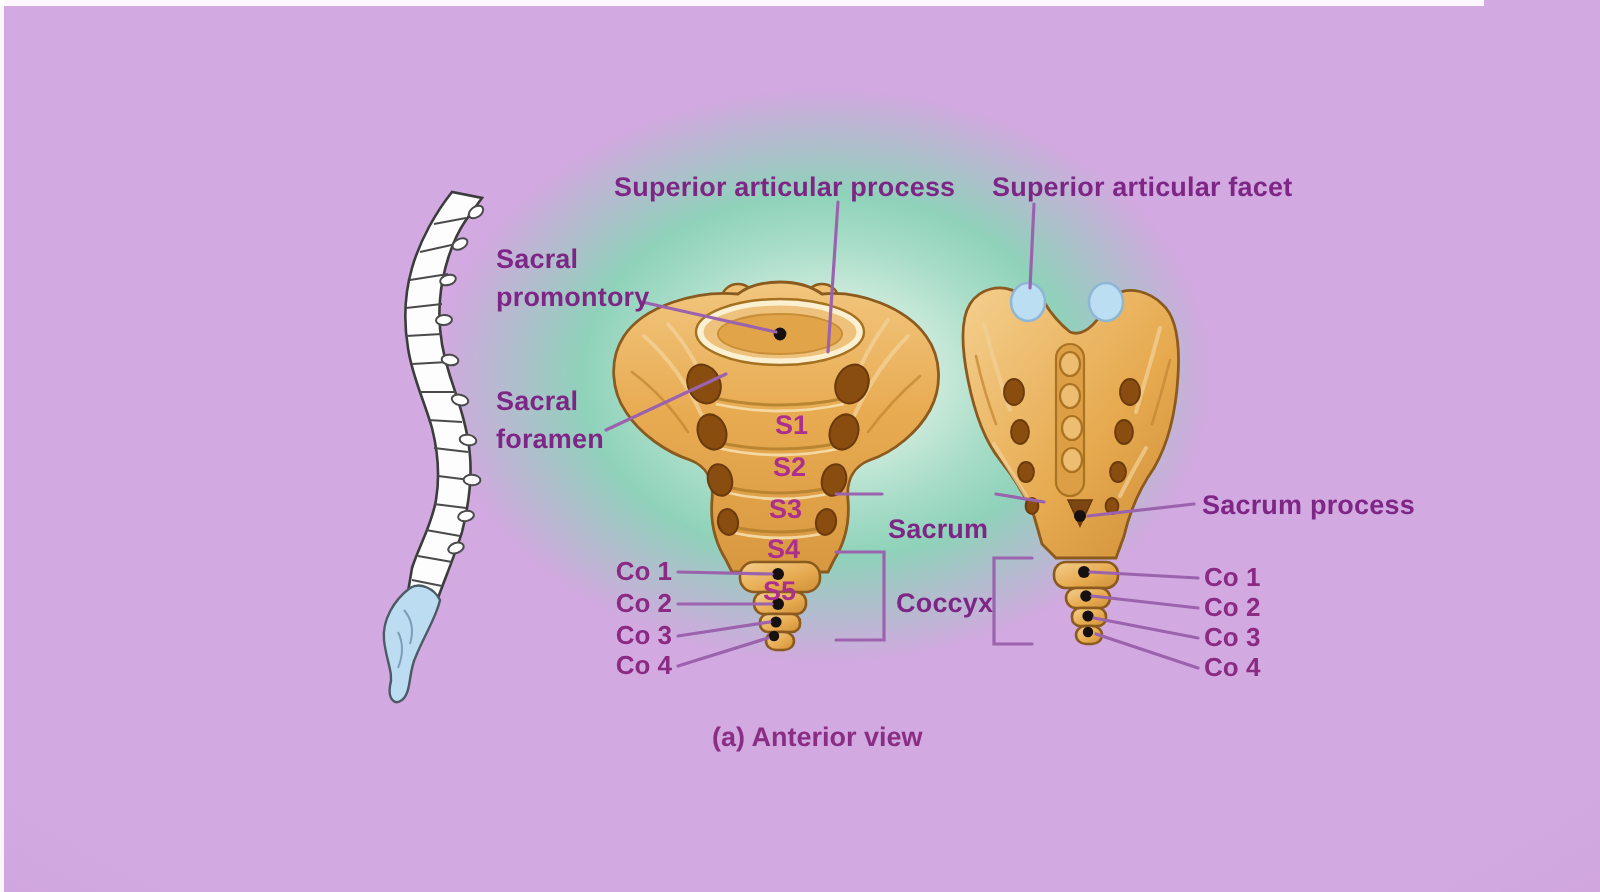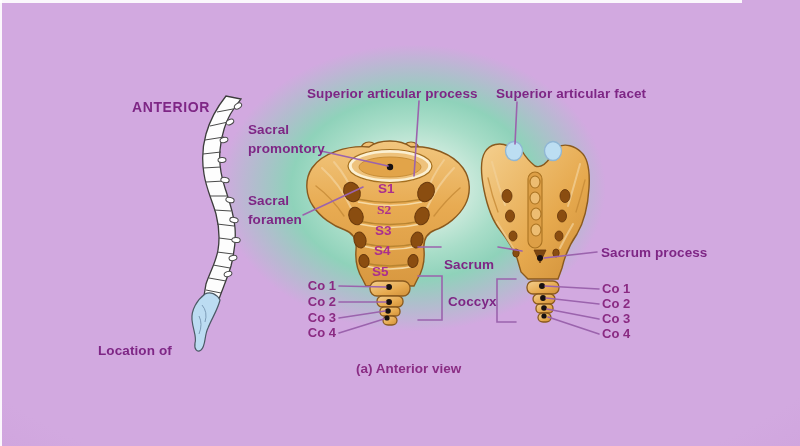--- a/index.html
+++ b/index.html
@@ -11,22 +11,22 @@
         #f3f9f2 0%, #e0f1e7 14%, #a8ddc8 38%, #8fd2ba 52%, rgba(143,210,186,0) 82%),
       radial-gradient(ellipse 120% 130% at 50% 42%, #d2a9e0 55%, #c998d7 85%, #c28fd0 100%);
   }
   .edge{position:absolute;background:#ffffff;opacity:.9;}
   .lbl{
     position:absolute;color:#7e2685;font-size:13.5px;font-weight:700;
     line-height:18.5px;white-space:nowrap;letter-spacing:.1px;
   }
   .marker{letter-spacing:.6px;font-size:14px;}
   .seg{
-    position:absolute;width:26px;text-align:left;color:#ab2f8d;
-    font-size:13.5px;font-weight:700;white-space:nowrap;
+    position:absolute;width:26px;text-align:right;color:#ab2f8d;
+    font-size:13.5px;font-weight:700;white-space:nowrap;margin-top:24px;
   }
   .co{position:absolute;color:#8a2a82;font-size:13px;font-weight:700;white-space:nowrap;}
   .co.right-align{width:30px;text-align:right;}
   .caption{position:absolute;color:#8a2d84;font-size:13.5px;font-weight:700;white-space:nowrap;}
   svg{position:absolute;left:0;top:0;}
   .leader{stroke:#9b63ad;stroke-width:1.6;fill:none;stroke-linecap:round;}
 </style>
 </head>
 <body>
 
@@ -254,21 +254,20 @@
       <line class="leader" x1="597" y1="252" x2="544" y2="258"></line>
       <line class="leader" x1="599" y1="289" x2="545" y2="286"></line>
       <line class="leader" x1="599" y1="304" x2="546" y2="298"></line>
       <line class="leader" x1="599" y1="319" x2="547" y2="309"></line>
       <line class="leader" x1="599" y1="334" x2="548" y2="317"></line>
       <polyline class="leader" points="418,276 442,276 442,320 418,320"></polyline>
       <polyline class="leader" points="516,279 497,279 497,322 516,322"></polyline>
     </g>
   </svg>
 
-  <div class="lbl marker" style="left:132px;top:98px;">ANTERIOR</div>
 
   <div class="lbl" style="left:496px;top:85px;">Superior articular facet</div>
 
   <div class="lbl" style="left:307px;top:85px;">Superior articular process</div>
 
   <div class="lbl" style="left:248px;top:121px;">
     <div>Sacral</div>
     <div>promontory</div>
   </div>
 
@@ -277,34 +276,33 @@
     <div>foramen</div>
   </div>
 
   <div class="lbl" style="left:444px;top:237px;margin-top:19px;">Sacrum</div>
 
   <div class="lbl" style="left:448px;top:293px;">Coccyx</div>
 
   <div class="lbl" style="left:601px;top:244px;">Sacrum process</div>
 
   <div class="seg" style="left:378px;top:181px;">S1</div>
-  <div class="seg" style="left:377px;top:202px;font-family:Liberation Serif, serif;">S2</div>
+  <div class="seg" style="left:377px;top:202px;">S2</div>
   <div class="seg" style="left:375px;top:223px;">S3</div>
   <div class="seg" style="left:374px;top:243px;">S4</div>
   <div class="seg" style="left:372px;top:264px;">S5</div>
 
   <div class="co right-align" style="left:306px;top:278px;">Co 1</div>
   <div class="co right-align" style="left:306px;top:294px;">Co 2</div>
   <div class="co right-align" style="left:306px;top:310px;">Co 3</div>
   <div class="co right-align" style="left:306px;top:325px;">Co 4</div>
 
   <div class="co" style="left:602px;top:281px;">Co 1</div>
   <div class="co" style="left:602px;top:296px;">Co 2</div>
   <div class="co" style="left:602px;top:311px;">Co 3</div>
   <div class="co" style="left:602px;top:326px;">Co 4</div>
 
   <div class="caption" style="left:356px;top:361px;">(a) Anterior view</div>
 
   <div class="lbl" style="left:98px;top:341px;line-height:19px;">
-    <div>Location of</div>
   </div>
 
 </div>
 
 </body></html>

